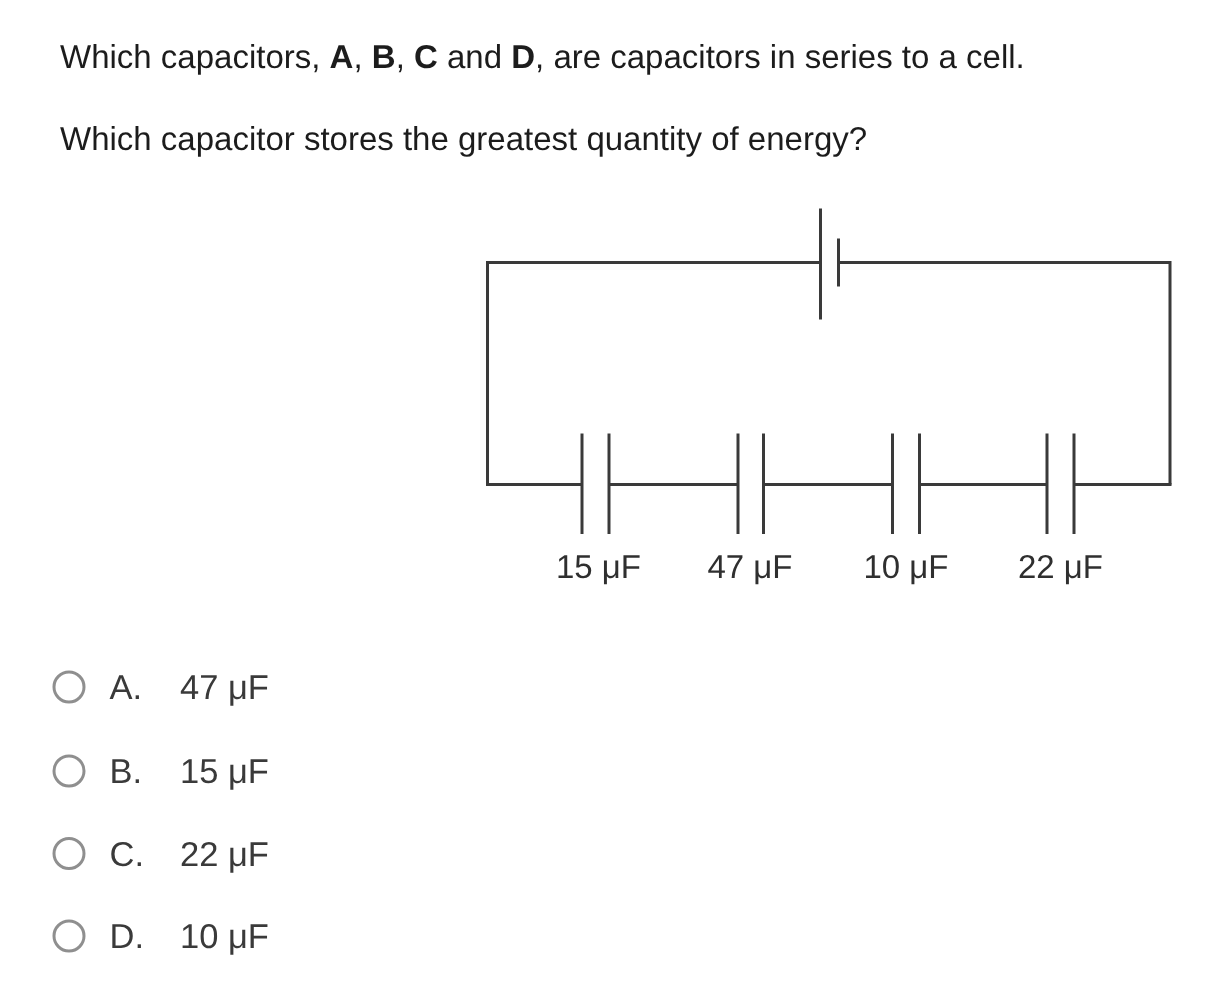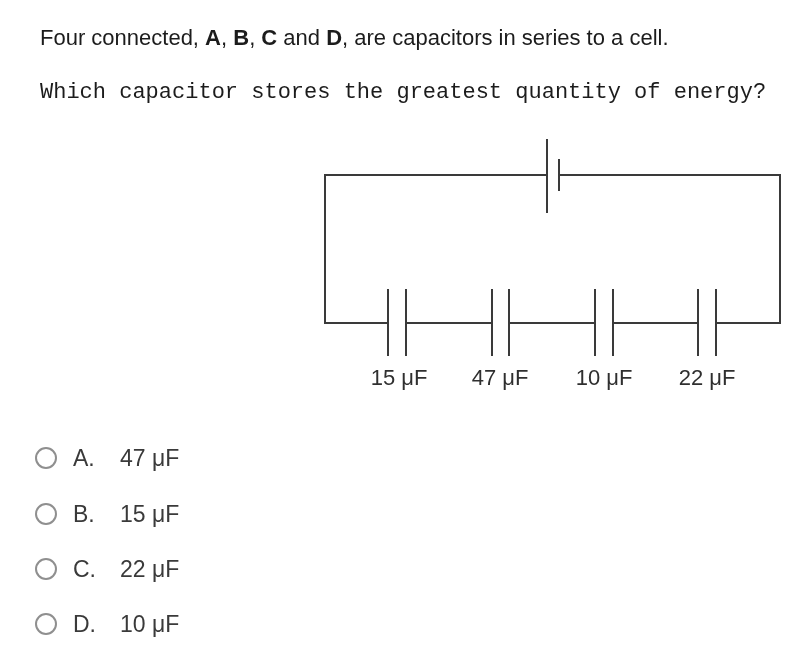--- a/index.html
+++ b/index.html
@@ -14,21 +14,21 @@
   .q-line {
     position: absolute;
     left: 40px;
     margin: 0;
     font-size: 22px;
     line-height: 25px;
     color: var(--question-text, #1c1c1c);
     white-space: pre-wrap;
   }
   .q-line1 { top: 25px; }
-  .q-line2 { top: 80px; font-family: Liberation Mono, monospace; }
+  .q-line2 { top: 80px; }
   .b { font-weight: 700; }
 
   .circuit {
     position: absolute;
     left: 0; top: 0;
     width: 803px; height: 666px;
   }
   .circuit line {
     stroke: var(--circuit-stroke, #3a3a3a);
     stroke-width: 2;
@@ -64,21 +64,21 @@
     margin-right: 16px;
     flex: 0 0 auto;
   }
   .opt-letter { display: inline-block; width: 47px; }
 </style>
 </head>
 <body>
 
 <div class="page">
 
-  <p class="q-line q-line1"><span>Four connected, </span><span class="b">A</span><span>, </span><span class="b">B</span><span>, </span><span class="b">C</span><span> and </span><span class="b">D</span><span>, are capacitors in series to a cell.</span></p>
+  <p class="q-line q-line1"><span>Which capacitors, </span><span class="b">A</span><span>, </span><span class="b">B</span><span>, </span><span class="b">C</span><span> and </span><span class="b">D</span><span>, are capacitors in series to a cell.</span></p>
 
   <p class="q-line q-line2">Which capacitor stores the greatest quantity of energy?</p>
 
   <svg class="circuit" viewBox="0 0 803 666" xmlns="http://www.w3.org/2000/svg">
     <g>
       <line x1="325" y1="175" x2="547" y2="175"></line>
       <line x1="559" y1="175" x2="780" y2="175"></line>
       <line x1="325" y1="174" x2="325" y2="323"></line>
       <line x1="780" y1="174" x2="780" y2="323"></line>
       <line x1="324" y1="323" x2="388" y2="323"></line>

